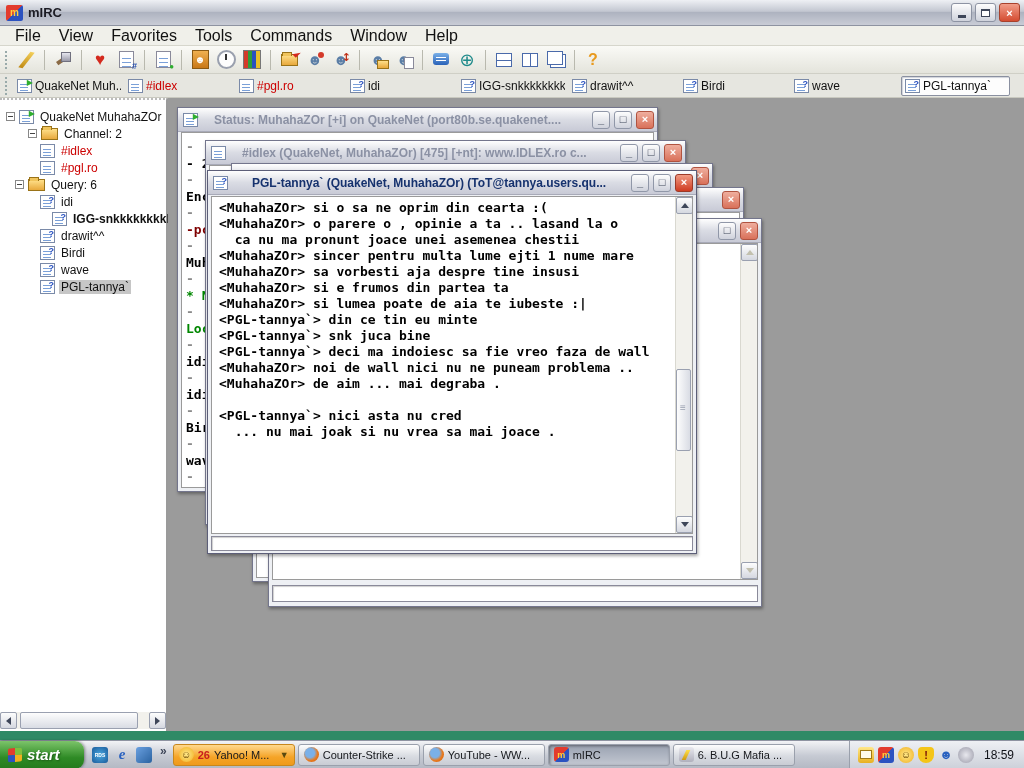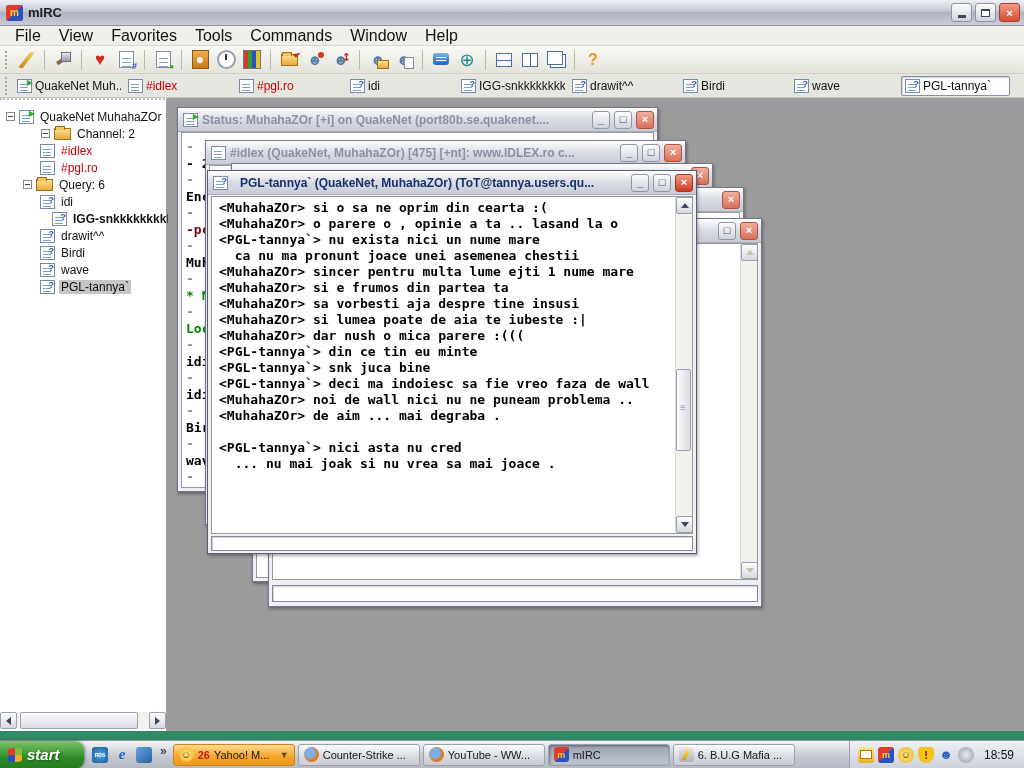--- a/index.html
+++ b/index.html
@@ -95,21 +95,21 @@
   .arr.u{border-left:4px solid transparent;border-right:4px solid transparent;border-bottom:5px solid #3e4659;}
   .arr.d{border-left:4px solid transparent;border-right:4px solid transparent;border-top:5px solid #3e4659;}
   .arr.pale.u{border-bottom-color:#c2c0ae;}
   .arr.pale.d{border-top-color:#c2c0ae;}
 
   
   #mdi{position:absolute;left:168px;top:98px;width:856px;height:633px;background:#9b9b9b;overflow:hidden;}
   .win{position:absolute;background:#eef0f4;border:1px solid #73758c;box-shadow:1px 2px 3px rgba(0,0,0,.35);}
   .tb{height:24px;display:flex;align-items:center;gap:4px;padding:0 3px 0 5px;
     background:linear-gradient(#fefefe,#dadce4 50%,#c8cad6);border-bottom:1px solid #a8aab8;}
-  .tb .ttl{flex:1;font:bold 12px "Liberation Sans",sans-serif;color:#8b91a4;overflow:hidden;white-space:nowrap;}
+  .tb .ttl{flex:1;font:bold 12px "Liberation Sans",sans-serif;color:#8b91a4;overflow:hidden;white-space:nowrap;margin-left:12px;}
   .win.focus .tb .ttl{color:#16326e;padding-left:8px;}
   .wb{flex:none;width:18px;height:18px;border-radius:3px;border:1px solid #9097a8;
     background:linear-gradient(#fdfdfd,#cfd2dc);display:flex;align-items:center;justify-content:center;
     color:#3e4659;font:bold 11px "Liberation Sans",sans-serif;line-height:1;}
   .wb.close{background:linear-gradient(#efae9e,#d9715a);border-color:#b05340;color:#fff;}
   .win.focus .wb.close{background:linear-gradient(#f09a82,#cf3c22);border-color:#9c३a28;border-color:#9c3a28;}
   .body{position:absolute;left:3px;right:3px;top:24px;bottom:3px;background:#fff;border:1px solid #9a9a9a;overflow:hidden;}
   .mono{font:bold 13px "DejaVu Sans Mono",monospace;color:#000;}
   .cline{height:16px;white-space:pre;overflow:hidden;}
   .frag{position:absolute;left:4px;width:26px;height:15px;overflow:hidden;white-space:pre;}
@@ -277,34 +277,34 @@
     </div>
   </div>
 
 <div id="tree">
   <div id="tree-rows" style="padding-top:8px;">
       <div class="trow" style="padding-left: 6px;">
         <div class="expander"></div>
         <div class="wicon st"></div>
         <span class="tlabel" style="color: rgb(17, 17, 17);">QuakeNet MuhahaZOr</span>
       </div>
-      <div class="trow" style="padding-left: 41px;">
+      <div class="trow" style="padding-left: 28px;">
         <div class="expander"></div>
         <div class="folder ti-folder"></div>
         <span class="tlabel" style="color: rgb(17, 17, 17);">Channel: 2</span>
       </div>
       <div class="trow" style="padding-left: 40px;">
         <div class="wicon "></div>
         <span class="tlabel" style="color: rgb(204, 0, 0);">#idlex</span>
       </div>
       <div class="trow" style="padding-left: 40px;">
         <div class="wicon "></div>
         <span class="tlabel" style="color: rgb(204, 0, 0);">#pgl.ro</span>
       </div>
-      <div class="trow" style="padding-left: 23px;">
+      <div class="trow" style="padding-left: 15px;">
         <div class="expander"></div>
         <div class="folder ti-folder"></div>
         <span class="tlabel" style="color: rgb(17, 17, 17);">Query: 6</span>
       </div>
       <div class="trow" style="padding-left: 40px;">
         <div class="wicon q"></div>
         <span class="tlabel" style="color: rgb(17, 17, 17);">idi</span>
       </div>
       <div class="trow" style="padding-left: 52px; font-weight: bold;">
         <div class="wicon q"></div>
@@ -435,27 +435,25 @@
       <div class="wicon q"></div>
       <div class="ttl">PGL-tannya` (QuakeNet, MuhahaZOr) (ToT@tannya.users.qu...</div>
       <div class="wb">_</div>
       <div class="wb">□</div>
       <div class="wb close">×</div>
     </div>
     <div class="body" style="top:25px;bottom:19px;">
       <div id="chat" class="mono" style="padding:3px 20px 0 7px;">
           <div class="cline">&lt;MuhahaZOr&gt; si o sa ne oprim din cearta :(</div>
           <div class="cline">&lt;MuhahaZOr&gt; o parere o , opinie a ta .. lasand la o</div>
-          <div class="cline">&lt;PGL-tannya`&gt; nu exista nici un nume mare</div>
           <div class="cline">  ca nu ma pronunt joace unei asemenea chestii</div>
           <div class="cline">&lt;MuhahaZOr&gt; sincer pentru multa lume ejti 1 nume mare</div>
+          <div class="cline">&lt;MuhahaZOr&gt; sa vorbesti aja despre tine insusi</div>
           <div class="cline">&lt;MuhahaZOr&gt; si e frumos din partea ta</div>
-          <div class="cline">&lt;MuhahaZOr&gt; sa vorbesti aja despre tine insusi</div>
           <div class="cline">&lt;MuhahaZOr&gt; si lumea poate de aia te iubeste :|</div>
-          <div class="cline">&lt;MuhahaZOr&gt; dar nush o mica parere :(((</div>
           <div class="cline">&lt;PGL-tannya`&gt; din ce tin eu minte</div>
           <div class="cline">&lt;PGL-tannya`&gt; snk juca bine</div>
           <div class="cline">&lt;PGL-tannya`&gt; deci ma indoiesc sa fie vreo faza de wall</div>
           <div class="cline">&lt;MuhahaZOr&gt; noi de wall nici nu ne puneam problema ..</div>
           <div class="cline">&lt;MuhahaZOr&gt; de aim ... mai degraba .</div>
           <div class="cline"></div>
           <div class="cline">&lt;PGL-tannya`&gt; nici asta nu cred</div>
           <div class="cline">  ... nu mai joak si nu vrea sa mai joace .</div>
         </div>
       <div class="vsb" style="right:0;top:0;bottom:0;">

